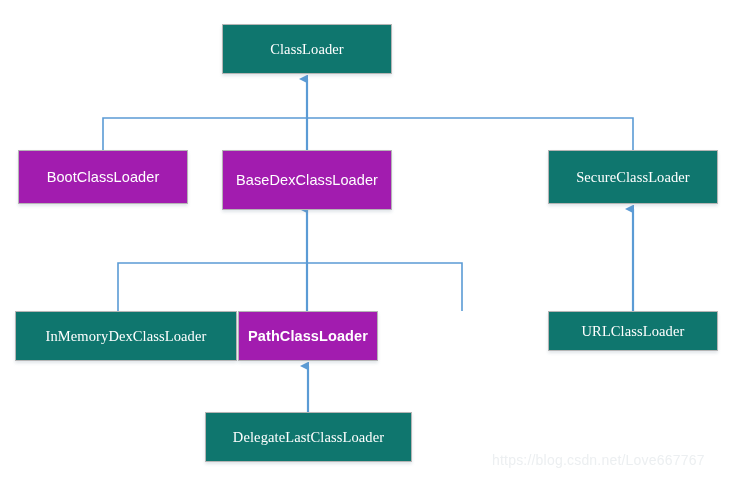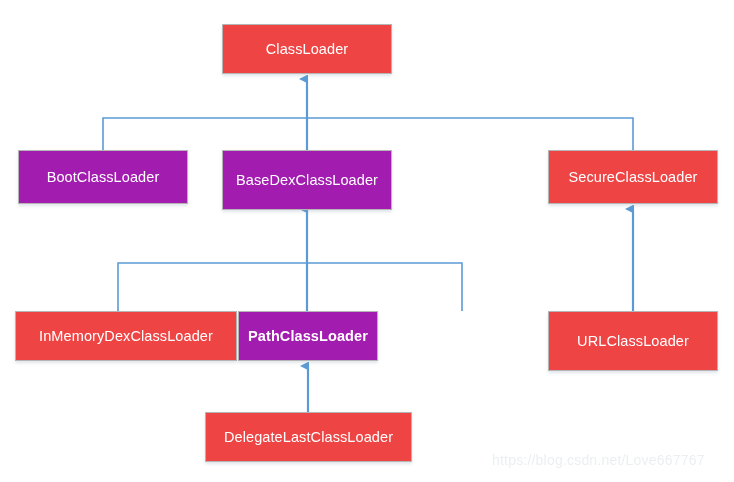--- a/index.html
+++ b/index.html
@@ -33,21 +33,21 @@
     color: #ffffff;
     font-size: 14.5px;
     letter-spacing: 0.1px;
     line-height: 1;
     border: 1px solid #b5b5b5;
     box-shadow: 0 2px 3px rgba(120,140,160,0.22);
     z-index: 2;
     text-align: center;
     white-space: nowrap;
   }
-  .node.blue  { background: #ef4444; }
+  .node.blue  { background: #0f766e; font-family: Liberation Serif, serif; }
   .node.green { background: #a21caf; }
   .watermark {
     position: absolute;
     color: #eceff1;
     font-size: 14px;
     letter-spacing: 0.2px;
     white-space: nowrap;
     z-index: 1;
     user-select: none;
   }
@@ -80,18 +80,18 @@
 
     <path d="M308 412 L308 366" fill="none" stroke="#5b9bd5" stroke-width="2.2" marker-end="url(#arrowUp)"></path>
   </svg>
 
   <div class="node blue" style="left:222px;top:24px;width:170px;height:50px;">ClassLoader</div>
   <div class="node green" style="left:18px;top:150px;width:170px;height:54px;">BootClassLoader</div>
   <div class="node green" style="left:222px;top:150px;width:170px;height:60px;">BaseDexClassLoader</div>
   <div class="node blue" style="left:548px;top:150px;width:170px;height:54px;">SecureClassLoader</div>
   <div class="node blue" style="left:15px;top:311px;width:222px;height:50px;">InMemoryDexClassLoader</div>
   <div class="node green" style="left:238px;top:311px;width:140px;height:50px;font-weight:bold;">PathClassLoader</div>
-  <div class="node blue" style="left:548px;top:311px;width:170px;height:60px;">URLClassLoader</div>
+  <div class="node blue" style="left:548px;top:311px;width:170px;height:40px;">URLClassLoader</div>
   <div class="node blue" style="left:205px;top:412px;width:207px;height:50px;">DelegateLastClassLoader</div>
 
   <div class="watermark" style="left:492px;top:452px;">https://blog.csdn.net/Love667767</div>
 
 </div>
 
 </body></html>

